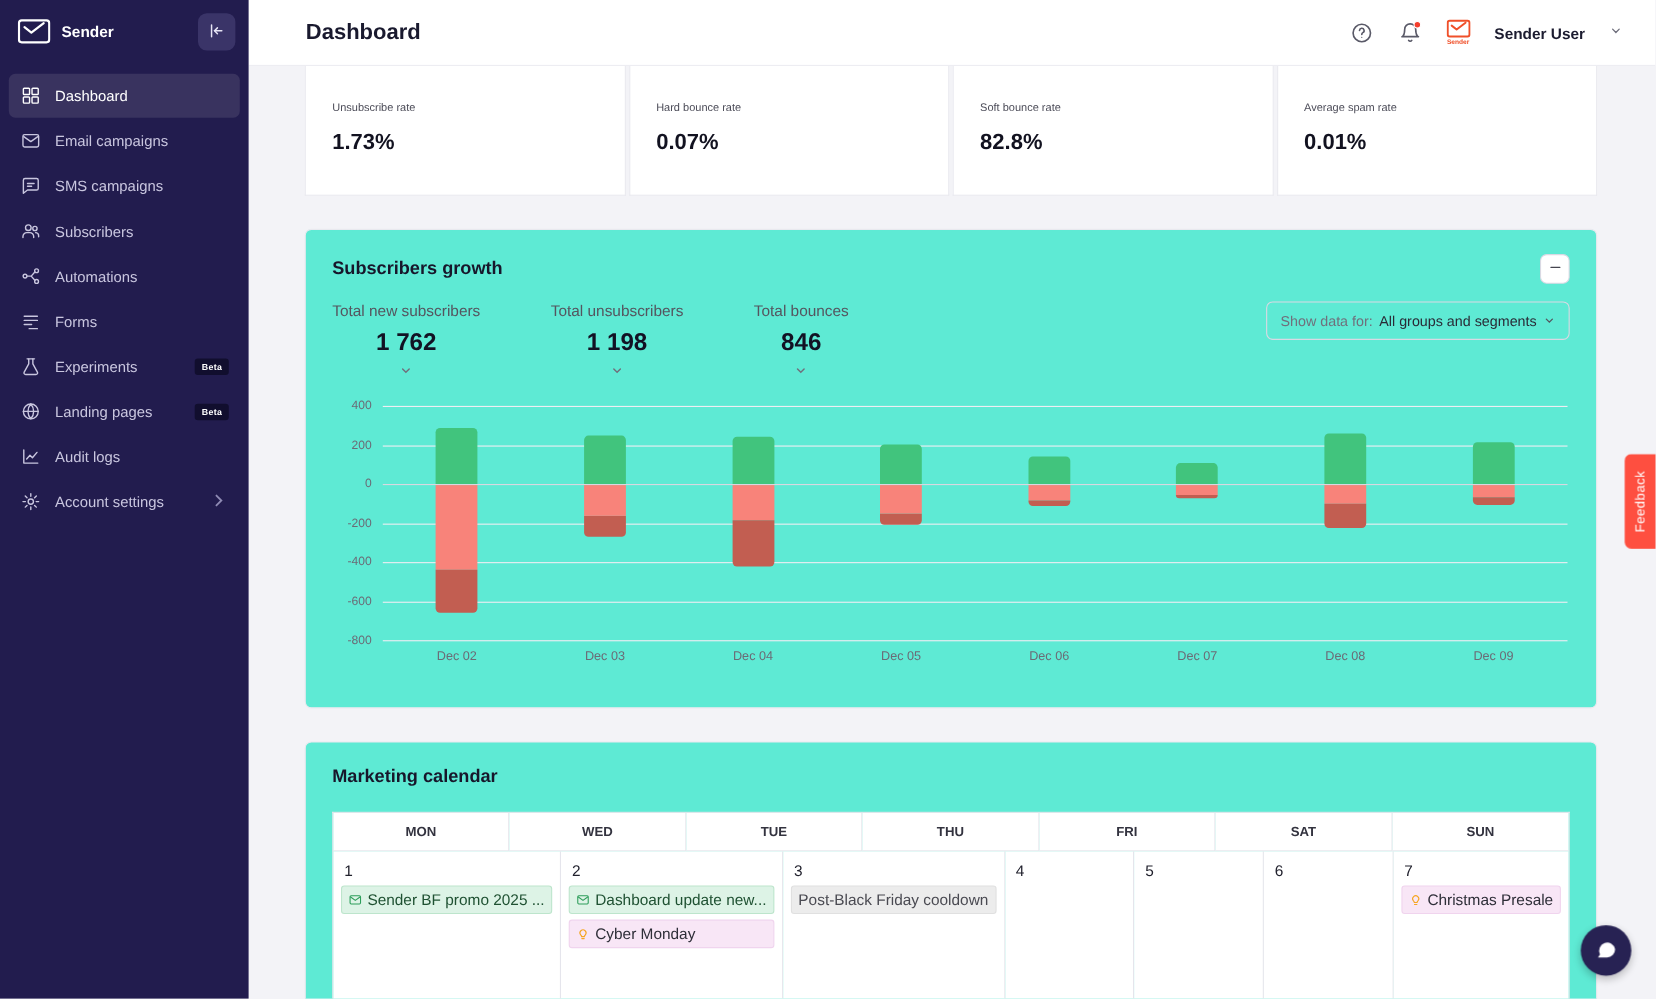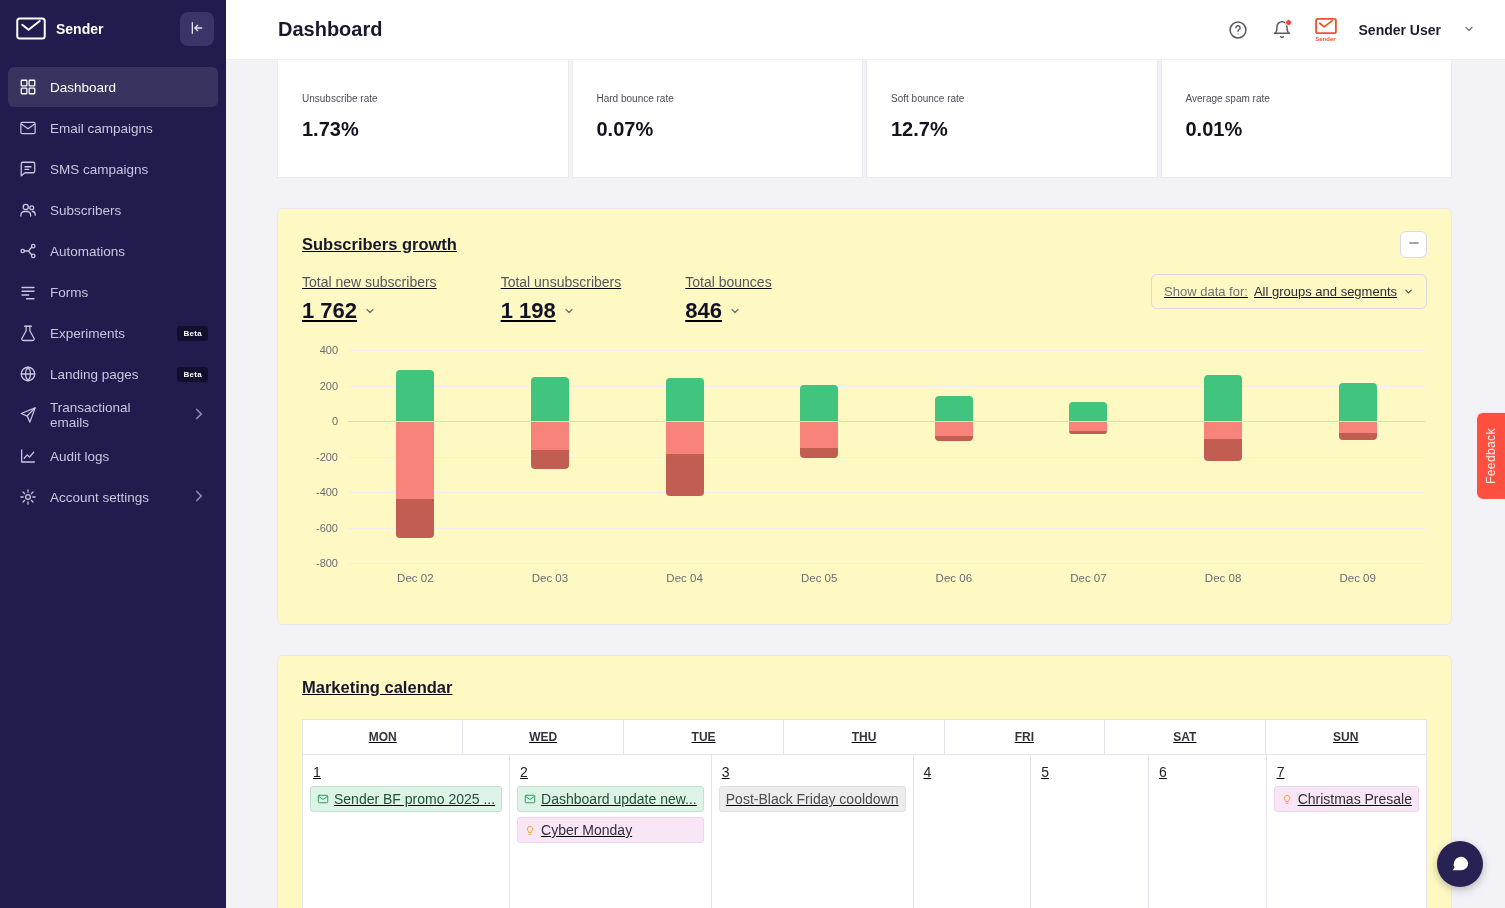--- a/index.html
+++ b/index.html
@@ -38,31 +38,31 @@
 
   .content { flex:1; padding:0 53px 0 51px; overflow:hidden; }
 
   
   .stats-row { display:grid; grid-template-columns:repeat(4,1fr); gap:3px; }
   .stat-card { background:#fff; border:1px solid #e9e9ef; border-top:none; padding:33px 24px 36px; }
   .stat-label { font-size:10px; color:#4c4c58; }
   .stat-value { font-size:20px; font-weight:bold; color:#121220; margin-top:14px; }
 
   
-  .card { background:#fef9c3; border:1px solid #e9e9ef; border-radius:6px; margin-top:30px; padding:22px 24px;text-decoration:underline; }
+  .card { background:#5eead4; border:1px solid #e9e9ef; border-radius:6px; margin-top:30px; padding:22px 24px; }
   .card-head { display:flex; align-items:center; justify-content:space-between; }
   .card-title { font-size:16.5px; font-weight:bold; color:#17172b; }
   .icon-btn { width:27px; height:27px; border:1px solid #d9d9e3; border-radius:6px; background:#fff; color:#45454f; display:flex; align-items:center; justify-content:center; cursor:pointer; font-size:14px; }
   .icon-btn svg { width:14px; height:14px; }
 
   
   .metrics-row { display:flex; align-items:flex-start; margin-top:16px; }
   .metric { margin-right:64px; }
   .metric-label { font-size:14px; color:#55555f; }
-  .metric-value { display:flex; align-items:center; gap:7px; margin-top:8px; font-size:22px; font-weight:bold; color:#121224; cursor:pointer; }
+  .metric-value { display:flex; align-items:center; gap:7px; margin-top:8px; font-size:22px; font-weight:bold; color:#121224; cursor:pointer;flex-direction:column; }
   .metric-value svg { width:12px; height:12px; color:#70707c; }
   .filter-box { margin-left:auto; border:1px solid #d9d9e3; border-radius:6px; padding:9px 12px; display:flex; align-items:center; gap:6px; font-size:13px; cursor:pointer; }
   .filter-label { color:#70707c; }
   .filter-value { color:#2a2a36; }
   .filter-box svg { width:11px; height:11px; color:#55555f; }
 
   
   .chart { position:relative; height:252px; margin-top:26px; }
   .chart-plot { position:absolute; left:46px; right:2px; top:0; height:213px; }
   .gridline { position:absolute; left:0; right:0; height:1px; background:#eeeef3; }
@@ -207,33 +207,20 @@
               <path d="M3 12h18M12 3a13.5 13.5 0 0 1 0 18M12 3a13.5 13.5 0 0 0 0 18"></path>
             </svg>
           </span>
           <span>Landing pages</span>
           <span class="spacer"></span>
           <span class="beta-badge">Beta</span>
         </div>
         <div class="nav-item">
           <span class="nicon">
             <svg viewBox="0 0 24 24" fill="none" stroke="currentColor" stroke-width="1.7" stroke-linecap="round" stroke-linejoin="round">
-              <path d="M21.5 2.5L11 13"></path>
-              <path d="M21.5 2.5l-7 19-3.5-8-8-3.5z"></path>
-            </svg>
-          </span>
-          <span>Transactional emails</span>
-          <span class="spacer"></span>
-          <span class="nav-chevron"><svg width="12" height="12" viewBox="0 0 24 24" fill="none" stroke="currentColor" stroke-width="2.2" stroke-linecap="round">
-              <path d="M9 6l6 6-6 6"></path>
-            </svg></span>
-        </div>
-        <div class="nav-item">
-          <span class="nicon">
-            <svg viewBox="0 0 24 24" fill="none" stroke="currentColor" stroke-width="1.7" stroke-linecap="round" stroke-linejoin="round">
               <path d="M3.5 4v16h17"></path>
               <path d="M7 15l4-4.5 3 3 5.5-6.5"></path>
             </svg>
           </span>
           <span>Audit logs</span>
           <span class="spacer"></span>
         </div>
         <div class="nav-item">
           <span class="nicon">
             <svg viewBox="0 0 24 24" fill="none" stroke="currentColor" stroke-width="1.7" stroke-linecap="round" stroke-linejoin="round">
@@ -291,21 +278,21 @@
           <div class="stat-card">
             <div class="stat-label">Unsubscribe rate</div>
             <div class="stat-value">1.73%</div>
           </div>
           <div class="stat-card">
             <div class="stat-label">Hard bounce rate</div>
             <div class="stat-value">0.07%</div>
           </div>
           <div class="stat-card">
             <div class="stat-label">Soft bounce rate</div>
-            <div class="stat-value">12.7%</div>
+            <div class="stat-value">82.8%</div>
           </div>
           <div class="stat-card">
             <div class="stat-label">Average spam rate</div>
             <div class="stat-value">0.01%</div>
           </div>
         </div>
 
       <section class="card">
         <div class="card-head">
           <h2 class="card-title">Subscribers growth</h2>

